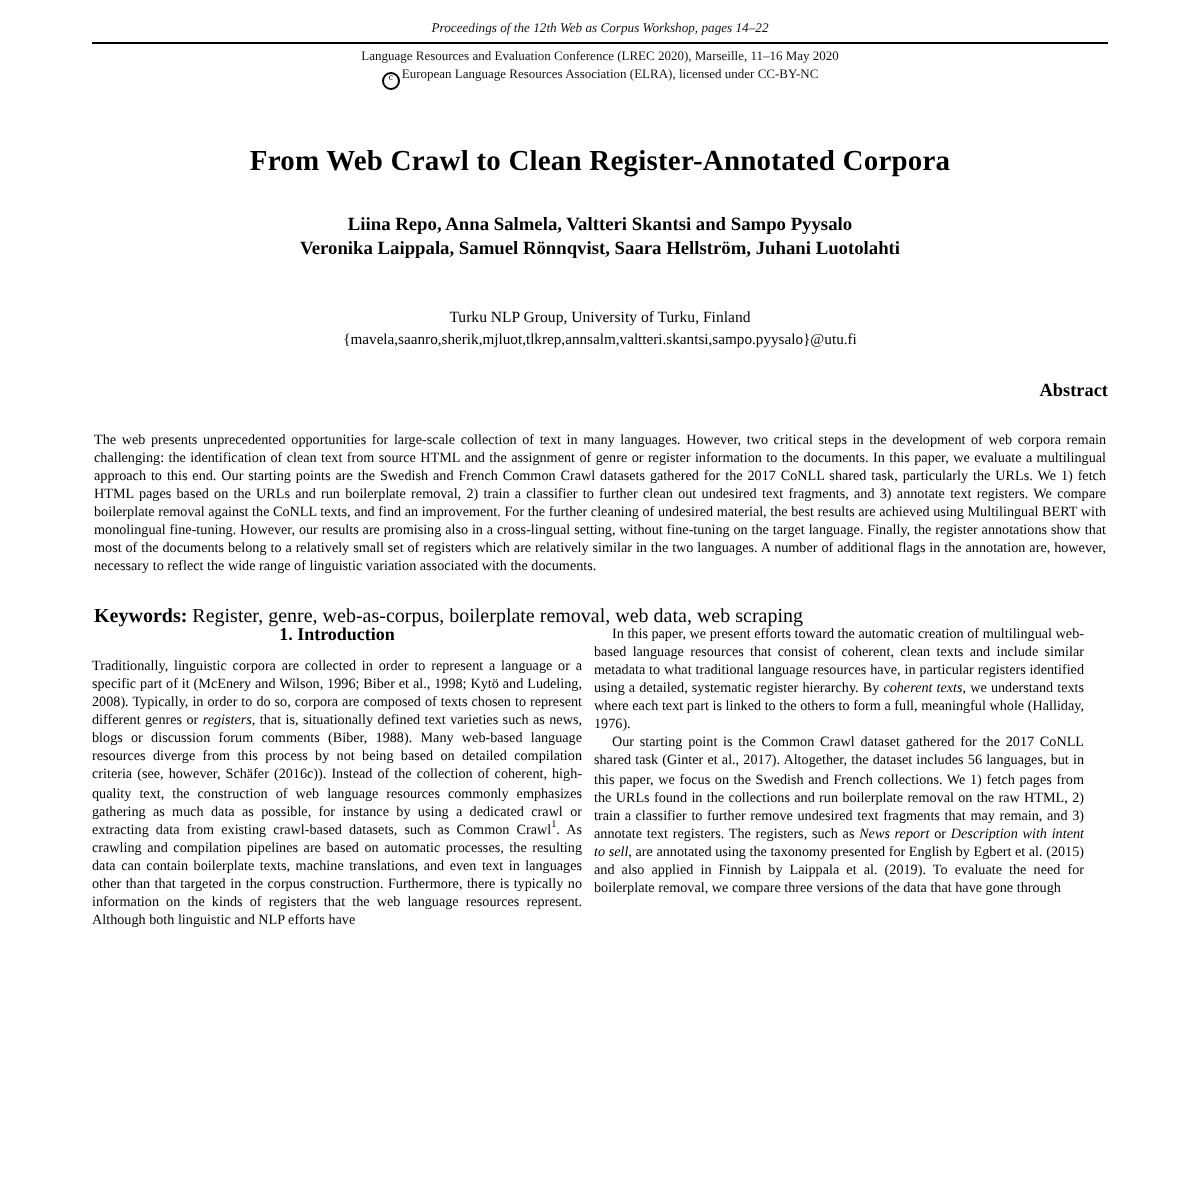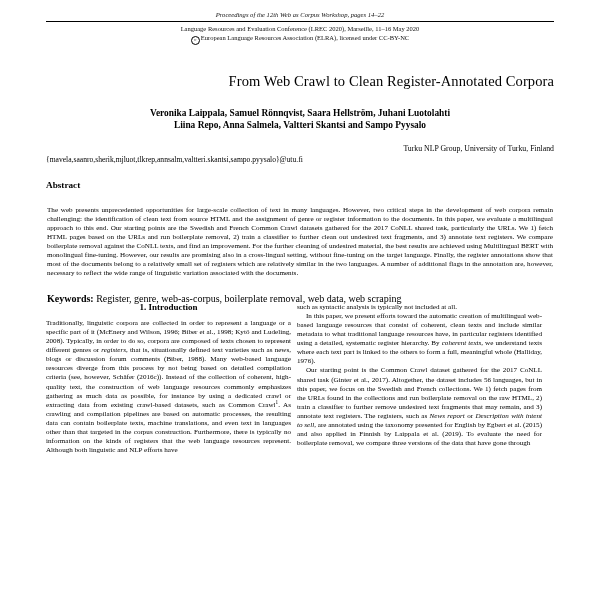--- a/index.html
+++ b/index.html
@@ -40,47 +40,47 @@
     width: 7px; height: 7px;
     border: 0.7px solid #000;
     border-radius: 50%;
     font-size: 5px;
     line-height: 6.4px;
     text-align: center;
     vertical-align: -1px;
     margin-right: 1px;
   }
   h1.title {
-    text-align: right;
+    text-align: center;
     font-size: 14.5px;
-    font-weight: normal;
+    font-weight: bold;
     margin: 28px 0 0 0;
     letter-spacing: 0.1px;
   }
   .authors {
     text-align: center;
     font-size: 9.4px;
     font-weight: bold;
     margin-top: 17px;
     line-height: 12.4px;
   }
   .affil {
-    text-align: right;
+    text-align: center;
     font-size: 7.8px;
-    margin-top: 12px;
+    margin-top: 22px;
     line-height: 10.4px;
   }
   .email {
-    text-align: left;
+    text-align: center;
     font-size: 7.6px;
     font-family: "Liberation Serif", serif;
     margin-top: 1px;
   }
   h2.sec-abstract {
-    text-align: left;
+    text-align: right;
     font-size: 9.2px;
     font-weight: bold;
     margin: 16px 0 4px 0;
   }
   .abstract {
     font-size: 7.1px;
     line-height: 9.0px;
     text-align: justify;
     margin: 16px 1px;
   }
@@ -125,40 +125,39 @@
     <div class="rule"></div>
     <div class="hdr-line2">Language Resources and Evaluation Conference (LREC 2020), Marseille, 11–16 May 2020</div>
     <div class="hdr-line3">
       <span class="cc">c</span><span>European Language Resources Association (ELRA), licensed under CC-BY-NC</span>
     </div>
   </div>
 
   <h1 class="title">From Web Crawl to Clean Register-Annotated Corpora</h1>
 
   <div class="authors">
+    <div>Liina Repo, Anna Salmela, Valtteri Skantsi and Sampo Pyysalo</div>
     <div>Veronika Laippala, Samuel Rönnqvist, Saara Hellström, Juhani Luotolahti</div>
-    <div>Liina Repo, Anna Salmela, Valtteri Skantsi and Sampo Pyysalo</div>
   </div>
 
   <div class="affil">Turku NLP Group, University of Turku, Finland</div>
   <div class="email">{mavela,saanro,sherik,mjluot,tlkrep,annsalm,valtteri.skantsi,sampo.pyysalo}@utu.fi</div>
 
   <h2 class="sec-abstract">Abstract</h2>
   <div class="abstract">The web presents unprecedented opportunities for large-scale collection of text in many languages. However, two critical steps in the development of web corpora remain challenging: the identification of clean text from source HTML and the assignment of genre or register information to the documents. In this paper, we evaluate a multilingual approach to this end. Our starting points are the Swedish and French Common Crawl datasets gathered for the 2017 CoNLL shared task, particularly the URLs. We 1) fetch HTML pages based on the URLs and run boilerplate removal, 2) train a classifier to further clean out undesired text fragments, and 3) annotate text registers. We compare boilerplate removal against the CoNLL texts, and find an improvement. For the further cleaning of undesired material, the best results are achieved using Multilingual BERT with monolingual fine-tuning. However, our results are promising also in a cross-lingual setting, without fine-tuning on the target language. Finally, the register annotations show that most of the documents belong to a relatively small set of registers which are relatively similar in the two languages. A number of additional flags in the annotation are, however, necessary to reflect the wide range of linguistic variation associated with the documents.</div>
 
   <div class="keywords">
     <b>Keywords:</b>
     <span>Register, genre, web-as-corpus, boilerplate removal, web data, web scraping</span>
   </div>
 
   <div class="cols">
     <div class="col">
       <h2 class="sec">1.   Introduction</h2>
       <p class="noindent">Traditionally, linguistic corpora are collected in order to represent a language or a specific part of it (McEnery and Wilson, 1996; Biber et al., 1998; Kytö and Ludeling, 2008). Typically, in order to do so, corpora are composed of texts chosen to represent different genres or <i>registers</i>, that is, situationally defined text varieties such as news, blogs or discussion forum comments (Biber, 1988). Many web-based language resources diverge from this process by not being based on detailed compilation criteria (see, however, Schäfer (2016c)). Instead of the collection of coherent, high-quality text, the construction of web language resources commonly emphasizes gathering as much data as possible, for instance by using a dedicated crawl or extracting data from existing crawl-based datasets, such as Common Crawl<sup>1</sup>. As crawling and compilation pipelines are based on automatic processes, the resulting data can contain boilerplate texts, machine translations, and even text in languages other than that targeted in the corpus construction. Furthermore, there is typically no information on the kinds of registers that the web language resources represent. Although both linguistic and NLP efforts have</p>
     </div>
     <div class="col">
-      <p class="noindent">such as syntactic analysis is typically not included at all.</p>
       <p>In this paper, we present efforts toward the automatic creation of multilingual web-based language resources that consist of coherent, clean texts and include similar metadata to what traditional language resources have, in particular registers identified using a detailed, systematic register hierarchy. By <i>coherent texts</i>, we understand texts where each text part is linked to the others to form a full, meaningful whole (Halliday, 1976).</p>
       <p>Our starting point is the Common Crawl dataset gathered for the 2017 CoNLL shared task (Ginter et al., 2017). Altogether, the dataset includes 56 languages, but in this paper, we focus on the Swedish and French collections. We 1) fetch pages from the URLs found in the collections and run boilerplate removal on the raw HTML, 2) train a classifier to further remove undesired text fragments that may remain, and 3) annotate text registers. The registers, such as <i>News report</i> or <i>Description with intent to sell</i>, are annotated using the taxonomy presented for English by Egbert et al. (2015) and also applied in Finnish by Laippala et al. (2019). To evaluate the need for boilerplate removal, we compare three versions of the data that have gone through</p>
     </div>
   </div>
 
 </div>
 
 </body></html>

